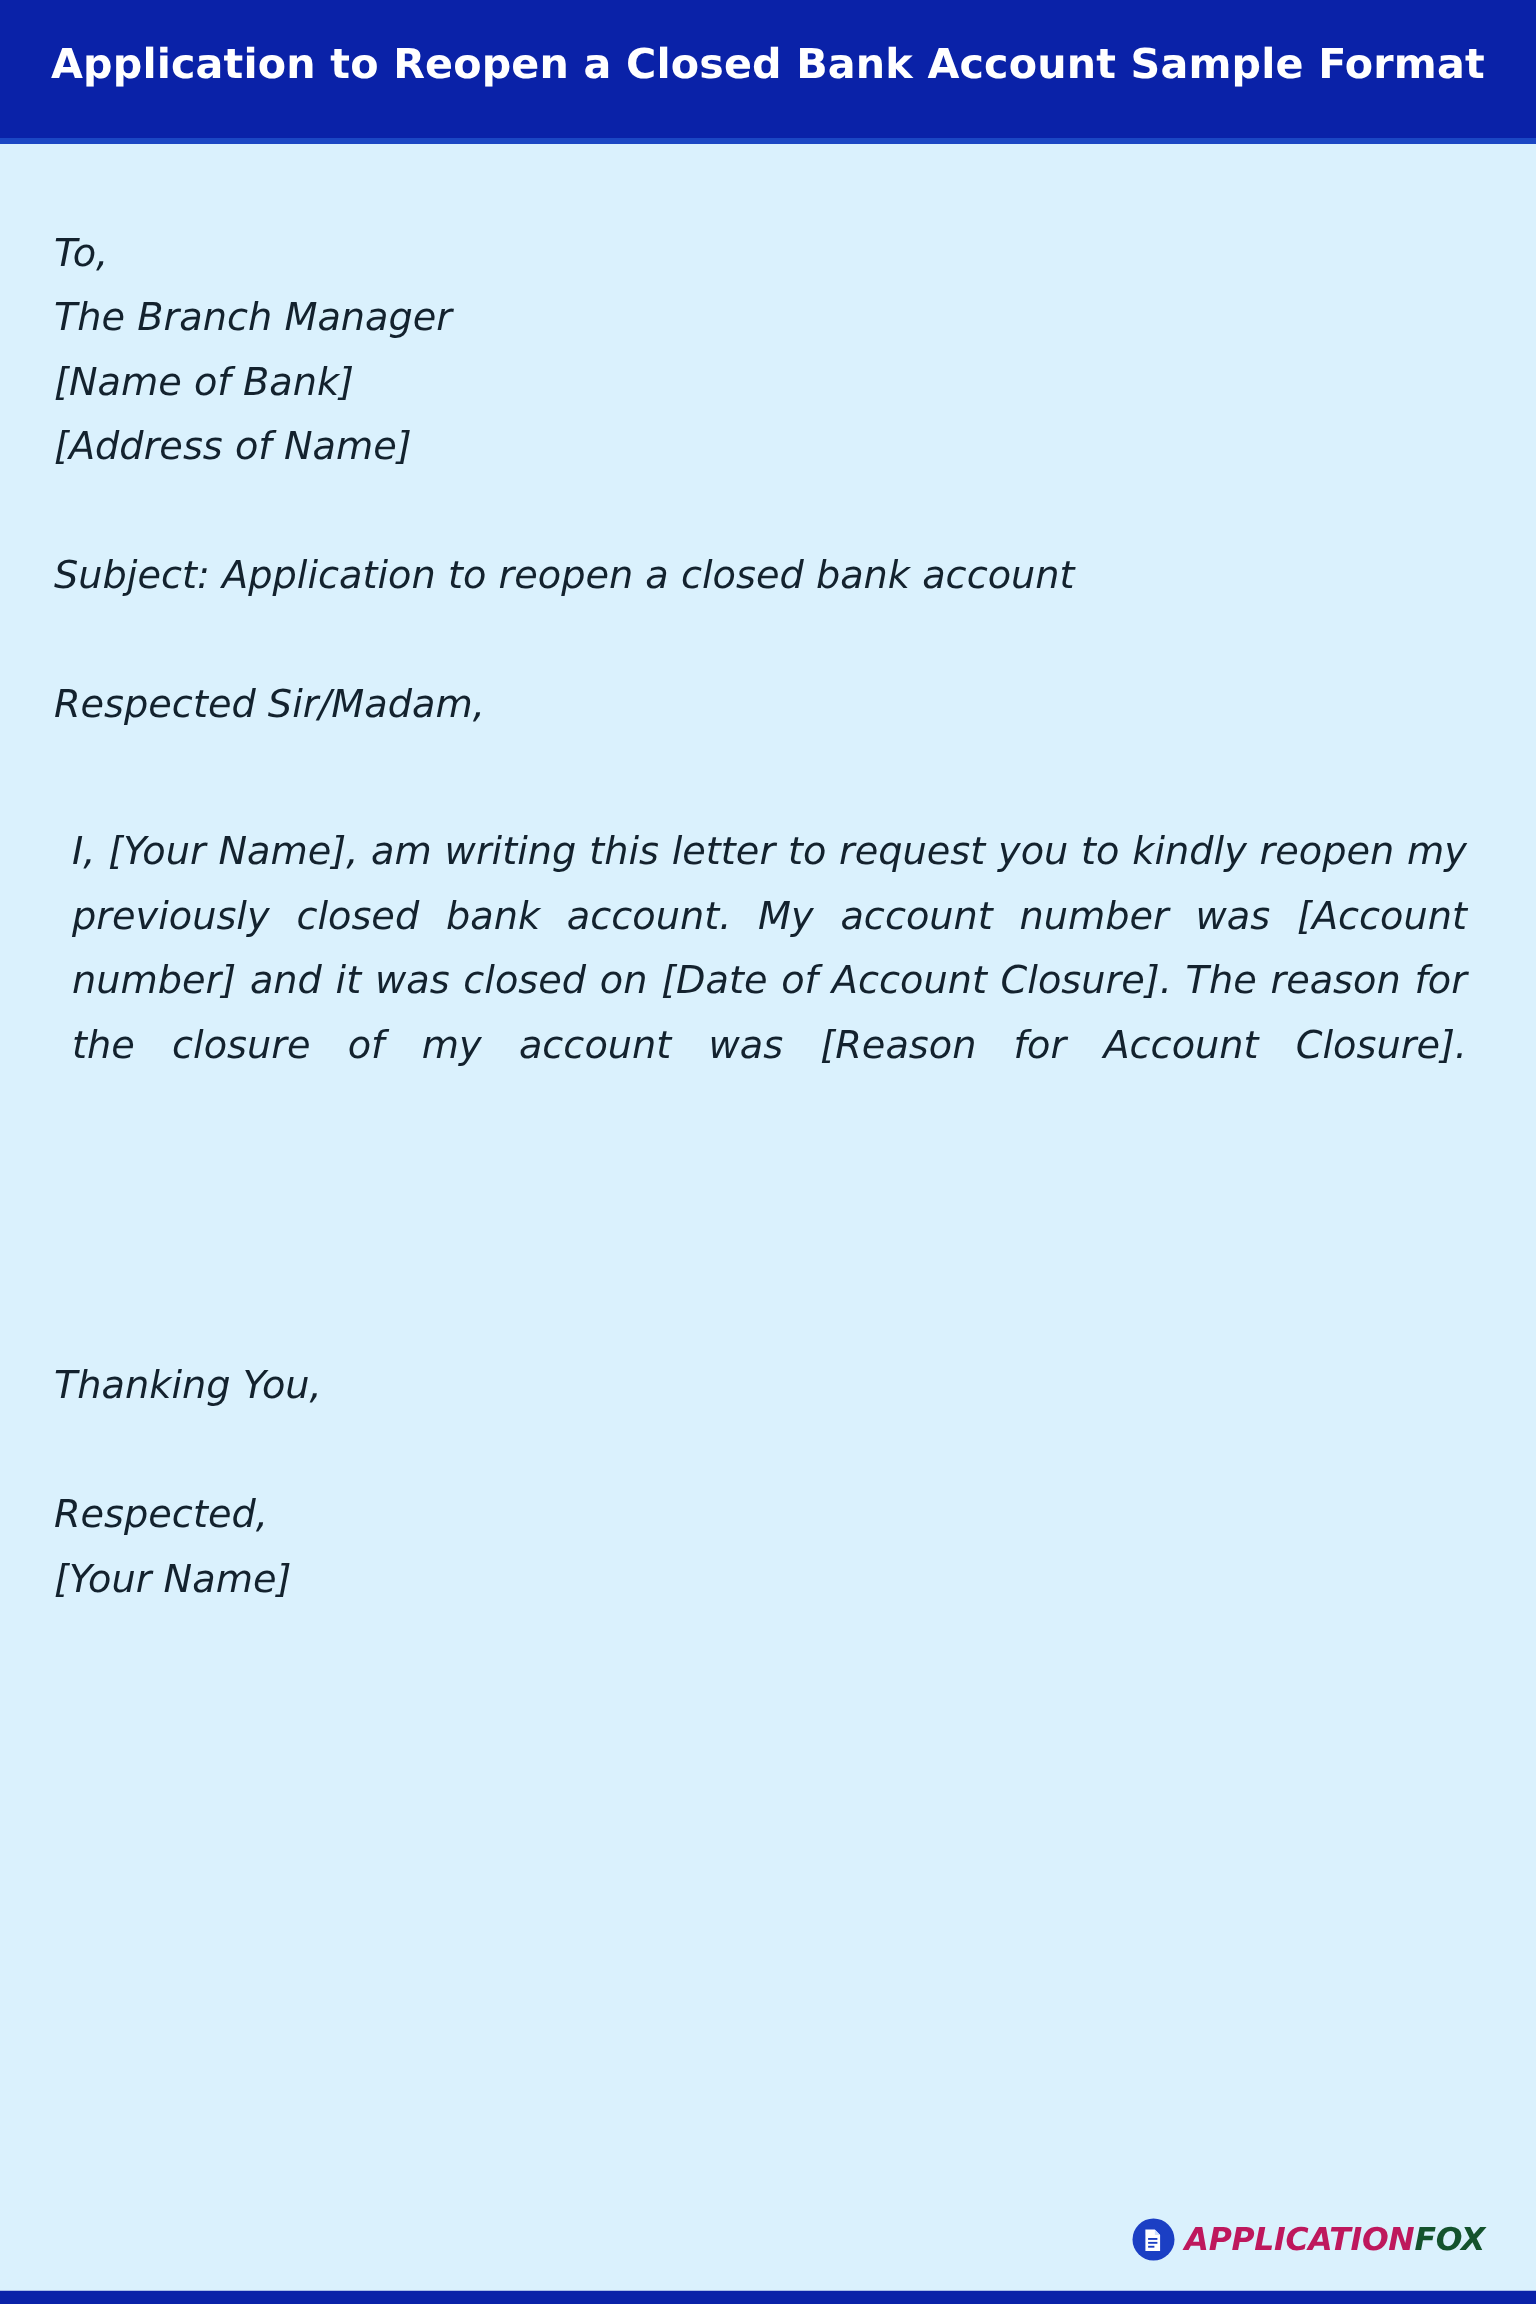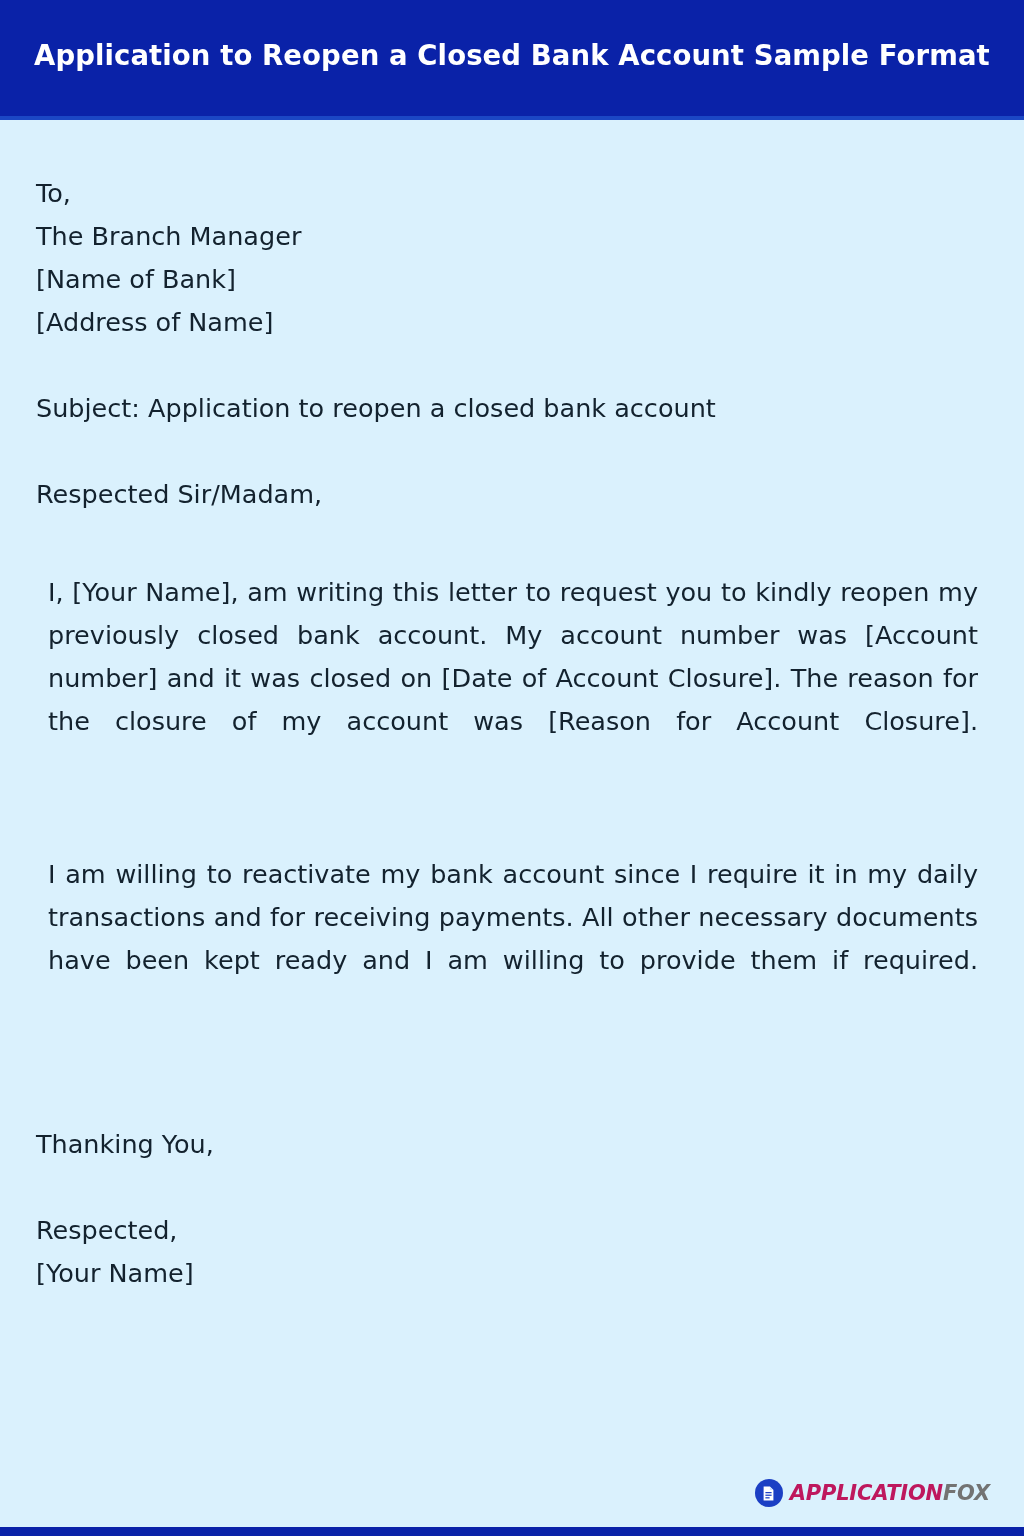--- a/index.html
+++ b/index.html
@@ -21,21 +21,21 @@
     width: 1024px;
     height: 1536px;
     background: #daf1fd;
     display: flex;
     flex-direction: column;
   }
 
   
   .header-bar {
     width: 100%;
-    height: 116px;
+    height: 92px;
     background: #0a22a8;
     display: flex;
     align-items: center;
     padding: 0 28px 4px 34px;
     flex: 0 0 auto;
   }
   .header-title {
     color: #ffffff;
     font-size: 27.5px;
     font-weight: bold;
@@ -58,20 +58,21 @@
     padding: 52px 34px 0 36px;
     position: relative;
   }
 
   .block {
     color: #13222e;
     font-size: 25.5px;
     line-height: 43px;
     font-family: "DejaVu Sans", "Liberation Sans", sans-serif;
     font-weight: 400;
+    font-style: italic;
   }
 
   .block.address { margin: 0; }
   .block.address .line { display: block; white-space: nowrap; }
 
   .gap { height: 43px; }
 
   .block.single { margin: 0; white-space: nowrap; }
 
   .block.para {
@@ -111,21 +112,21 @@
   .logo-text {
     font-size: 21px;
     font-weight: bold;
     font-style: italic;
     letter-spacing: -0.2px;
     line-height: 1;
     white-space: nowrap;
     font-family: "DejaVu Sans", "Liberation Sans", sans-serif;
   }
   .logo-text .lt-a { color: #be185d; }
-  .logo-text .lt-b { color: #737373; }
+  .logo-text .lt-b { color: #14532d; }
 
   
   .footer-bar {
     width: 100%;
     height: 9px;
     background: #0a22a8;
     flex: 0 0 auto;
   }
 </style>
 </head>
@@ -154,21 +155,20 @@
     <div class="gap"></div>
 
     <p class="block single">Respected Sir/Madam,</p>
 
     <div class="gap"></div>
 
     <p class="block para">I, [Your Name], am writing this letter to request you to kindly reopen my previously closed bank account. My account number was [Account number] and it was closed on [Date of Account Closure]. The reason for the closure of my account was [Reason for Account Closure].</p>
 
     <div class="gap"></div>
 
-    <p class="block para">I am willing to reactivate my bank account since I require it in my daily transactions and for receiving payments. All other necessary documents have been kept ready and I am willing to provide them if required.</p>
 
     <div class="gap"></div>
 
 
     <div class="gap"></div>
 
     <p class="block single">Thanking You,</p>
 
     <div class="gap"></div>
 

